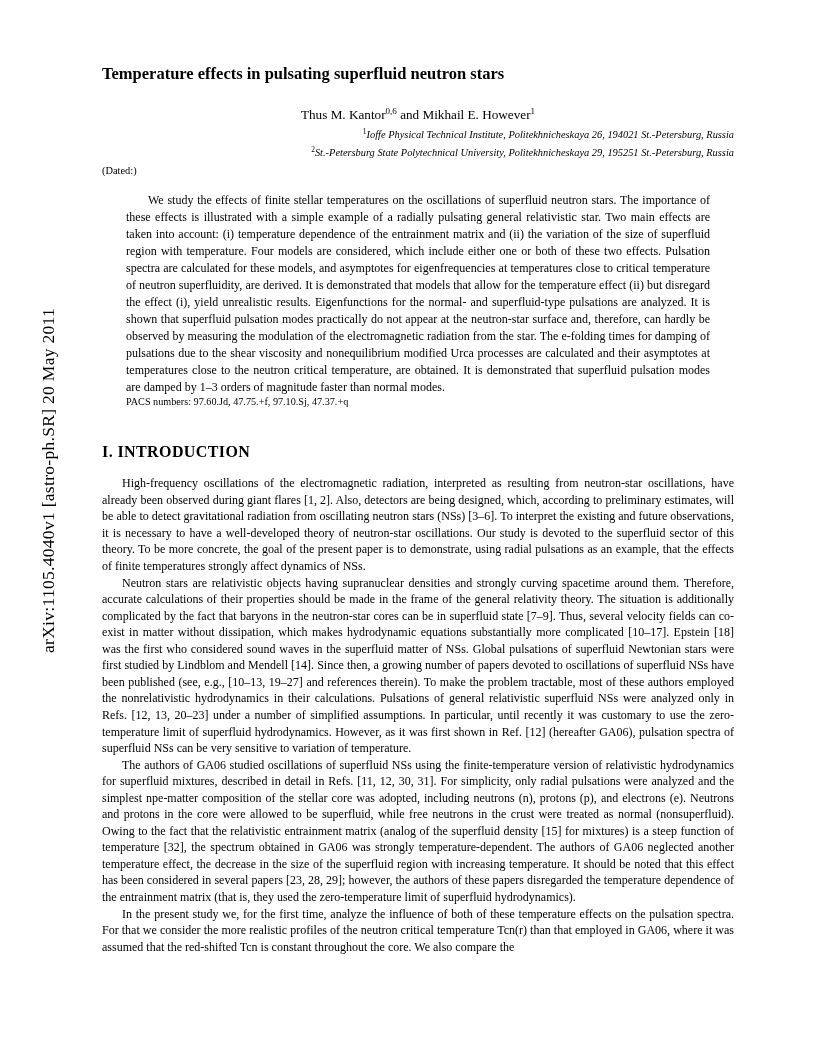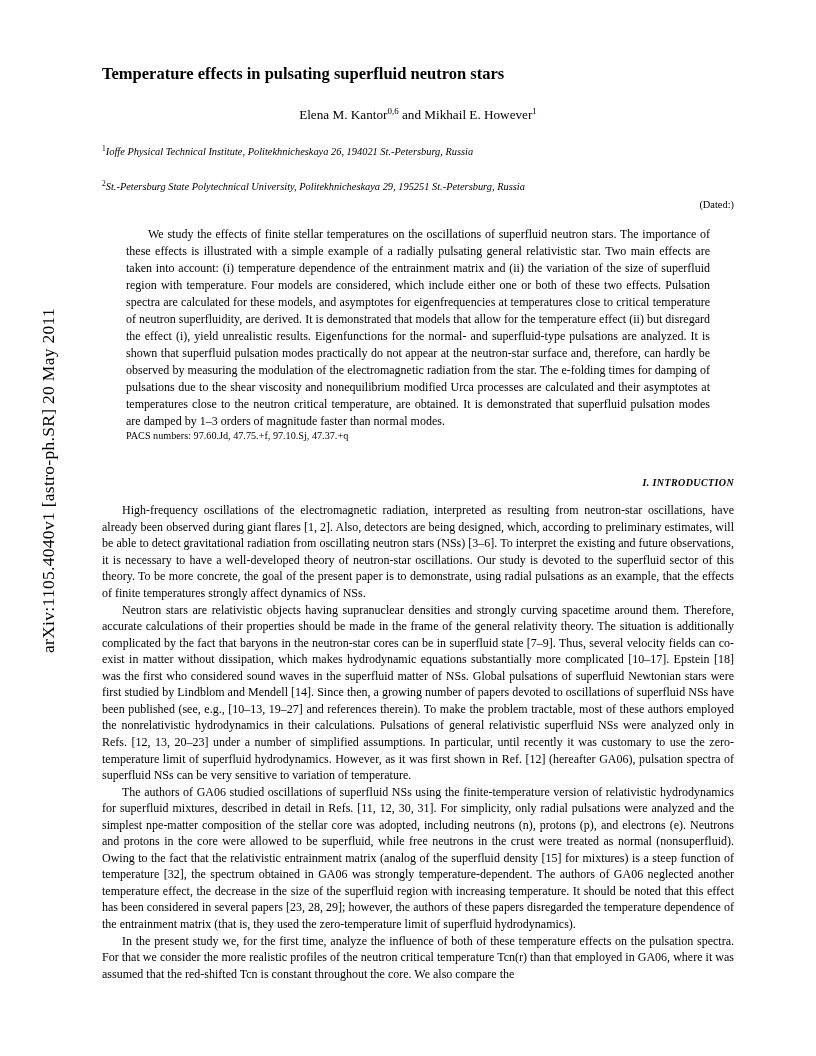--- a/index.html
+++ b/index.html
@@ -54,57 +54,56 @@
 
   .authors {
     text-align: center;
     font-size: 13.2px;
     margin-top: 20px;
     line-height: 1.35;
   }
   .authors sup { font-size: 9px; vertical-align: super; }
 
   .affil {
-    text-align: left;
+    text-align: right;
     font-size: 10.4px;
     font-style: italic;
     line-height: 1.45;
-    margin-top: 20px;
+    margin-top: 3px;
   }
   .affil sup { font-size: 7.5px; font-style: normal; vertical-align: super; }
 
   .dated {
-    text-align: right;
+    text-align: left;
     font-size: 10.4px;
     margin-top: 4px;
   }
 
   .abstract {
     margin-top: 16px;
     font-size: 12px;
     line-height: 1.42;
     text-align: justify;
     padding: 0 24px;
     text-indent: 22px;
   }
 
   .pacs {
     font-size: 10.2px;
     padding: 0 24px;
     text-align: justify;
   }
 
   .section-head {
-    text-align: right;
-    font-size: 10px;
+    text-align: left;
+    font-size: 16px;
     font-weight: bold;
     margin-top: 36px;
     margin-bottom: 14px;
     letter-spacing: 0.4px;
-    font-style: italic;
   }
 
   .body-text p {
     font-size: 12px;
     line-height: 1.38;
     text-align: justify;
     margin: 0;
     text-indent: 20px;
   }
   .body-text p.first { text-indent: 20px; }
@@ -114,21 +113,21 @@
 
 <div class="page">
 
   <div class="arxiv-stamp">arXiv:1105.4040v1  [astro-ph.SR]  20 May 2011</div>
 
   <div class="content">
 
     <h1 class="title">Temperature effects in pulsating superfluid neutron stars</h1>
 
     <div class="authors">
-      <span>Elena M. Kantor</span><sup>0,6</sup><span> and </span><span>Mikhail E. However</span><sup>1</sup>
+      <span>Thus M. Kantor</span><sup>0,6</sup><span> and </span><span>Mikhail E. However</span><sup>1</sup>
     </div>
 
     <div class="affil">
       <sup>1</sup><span>Ioffe Physical Technical Institute, Politekhnicheskaya 26, 194021 St.-Petersburg, Russia</span>
     </div>
     <div class="affil">
       <sup>2</sup><span>St.-Petersburg State Polytechnical University, Politekhnicheskaya 29, 195251 St.-Petersburg, Russia</span>
     </div>
 
     <div class="dated">(Dated:)</div>

